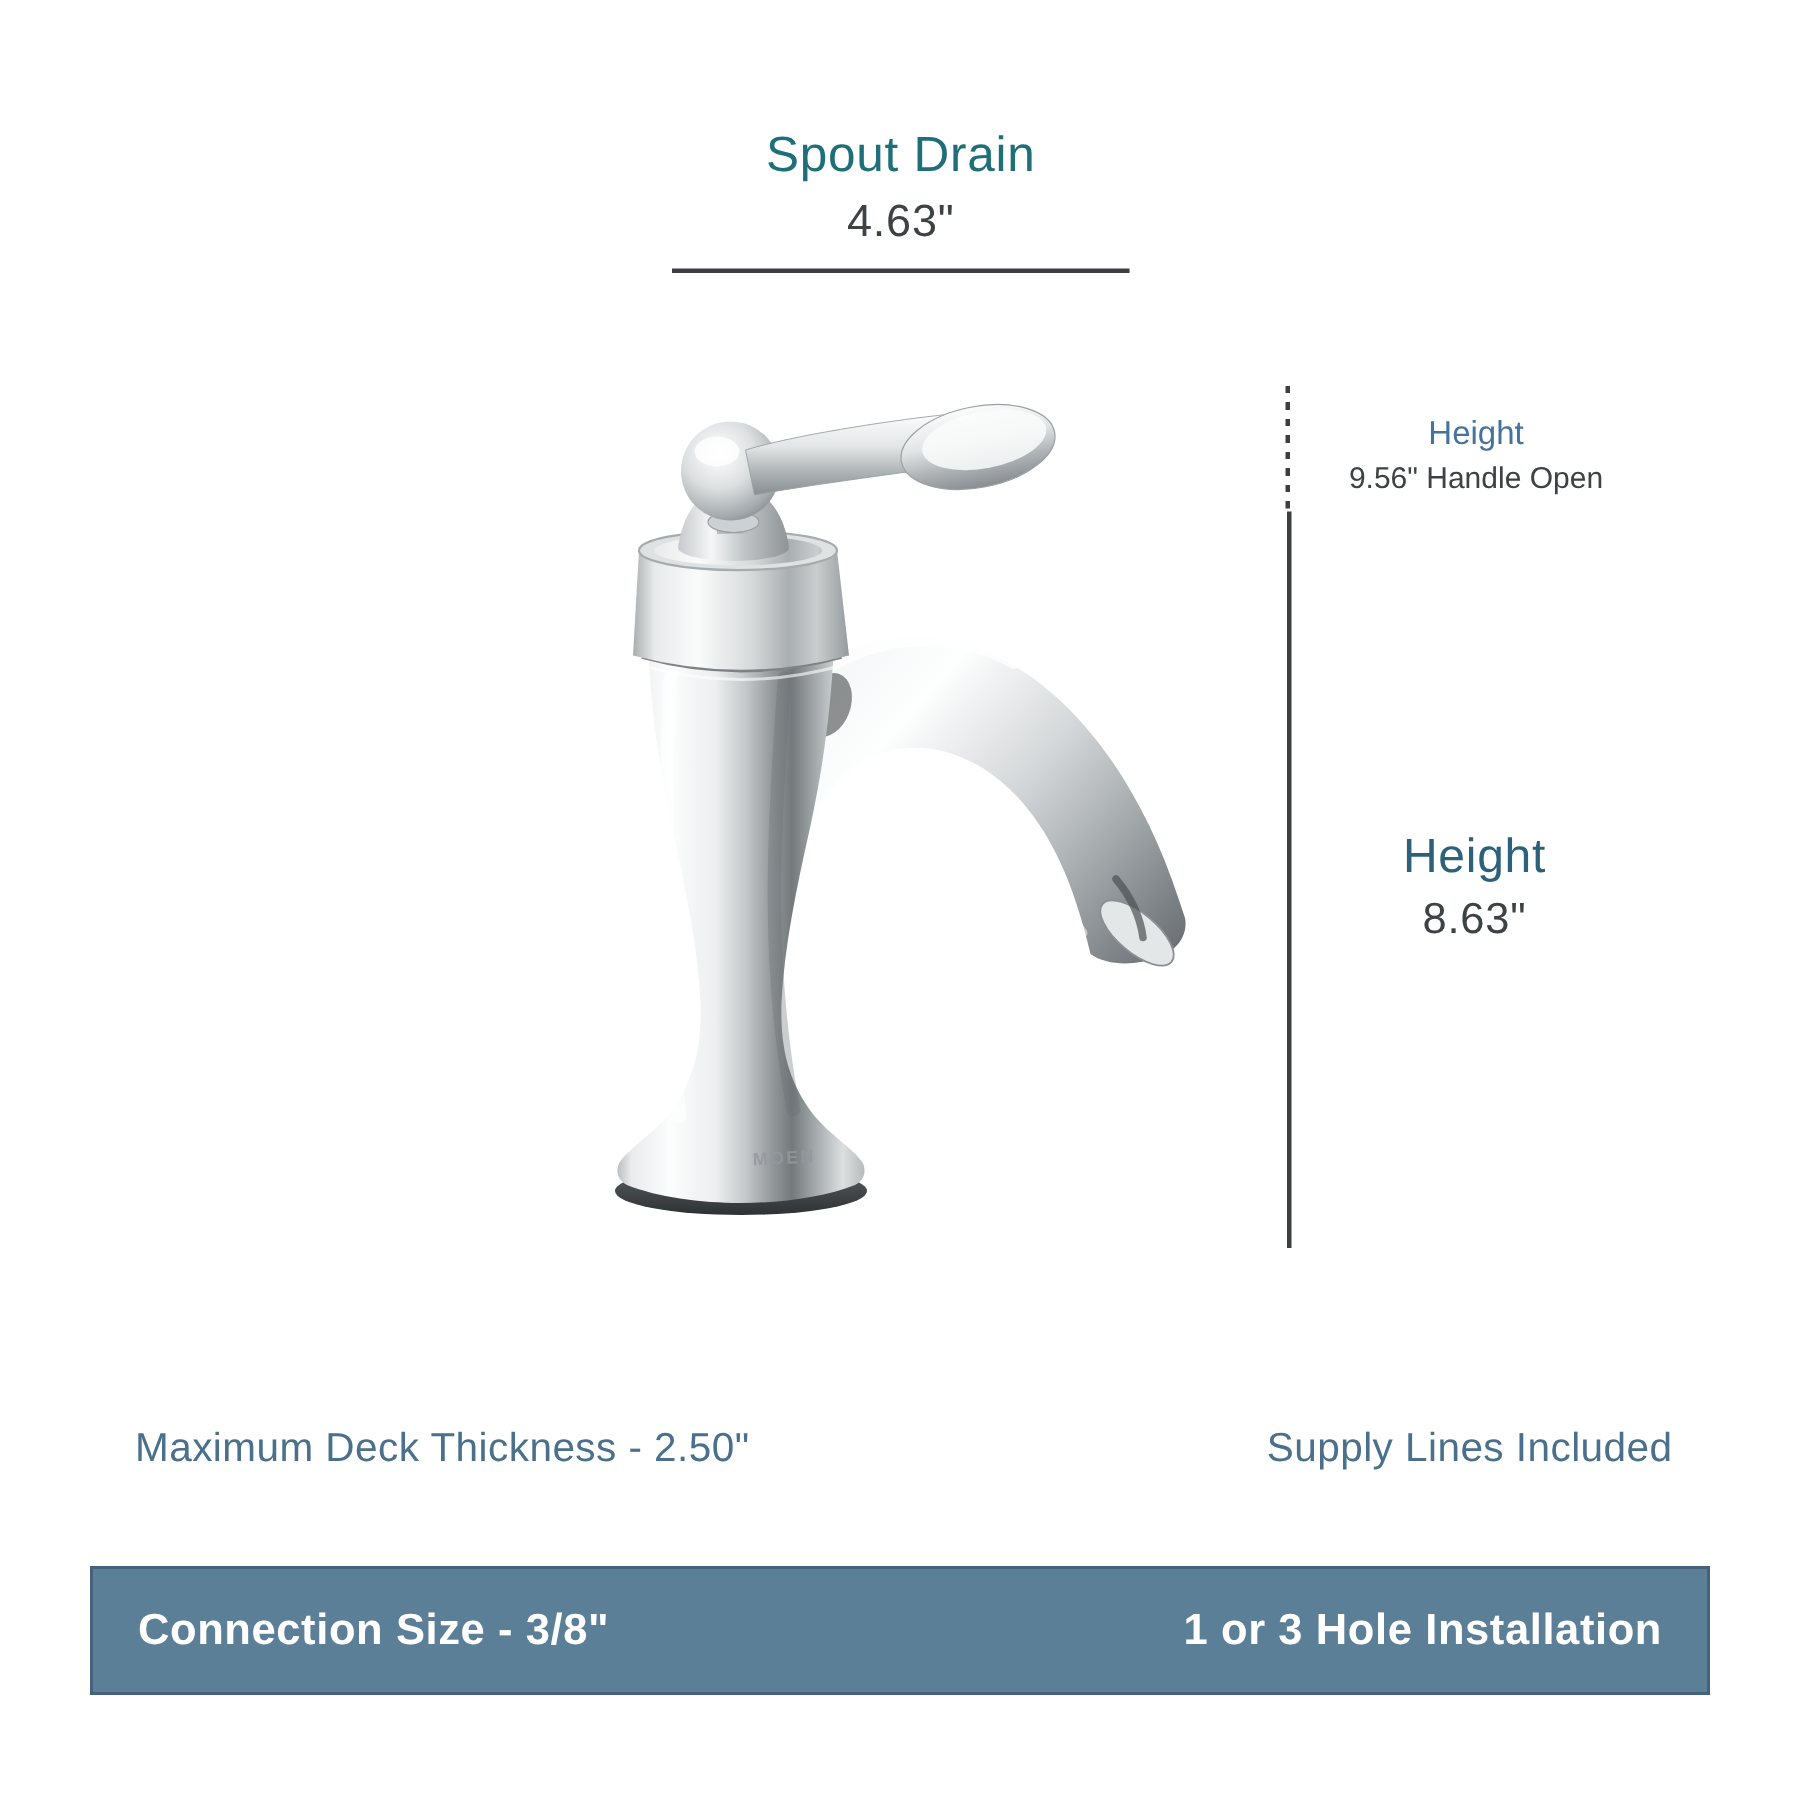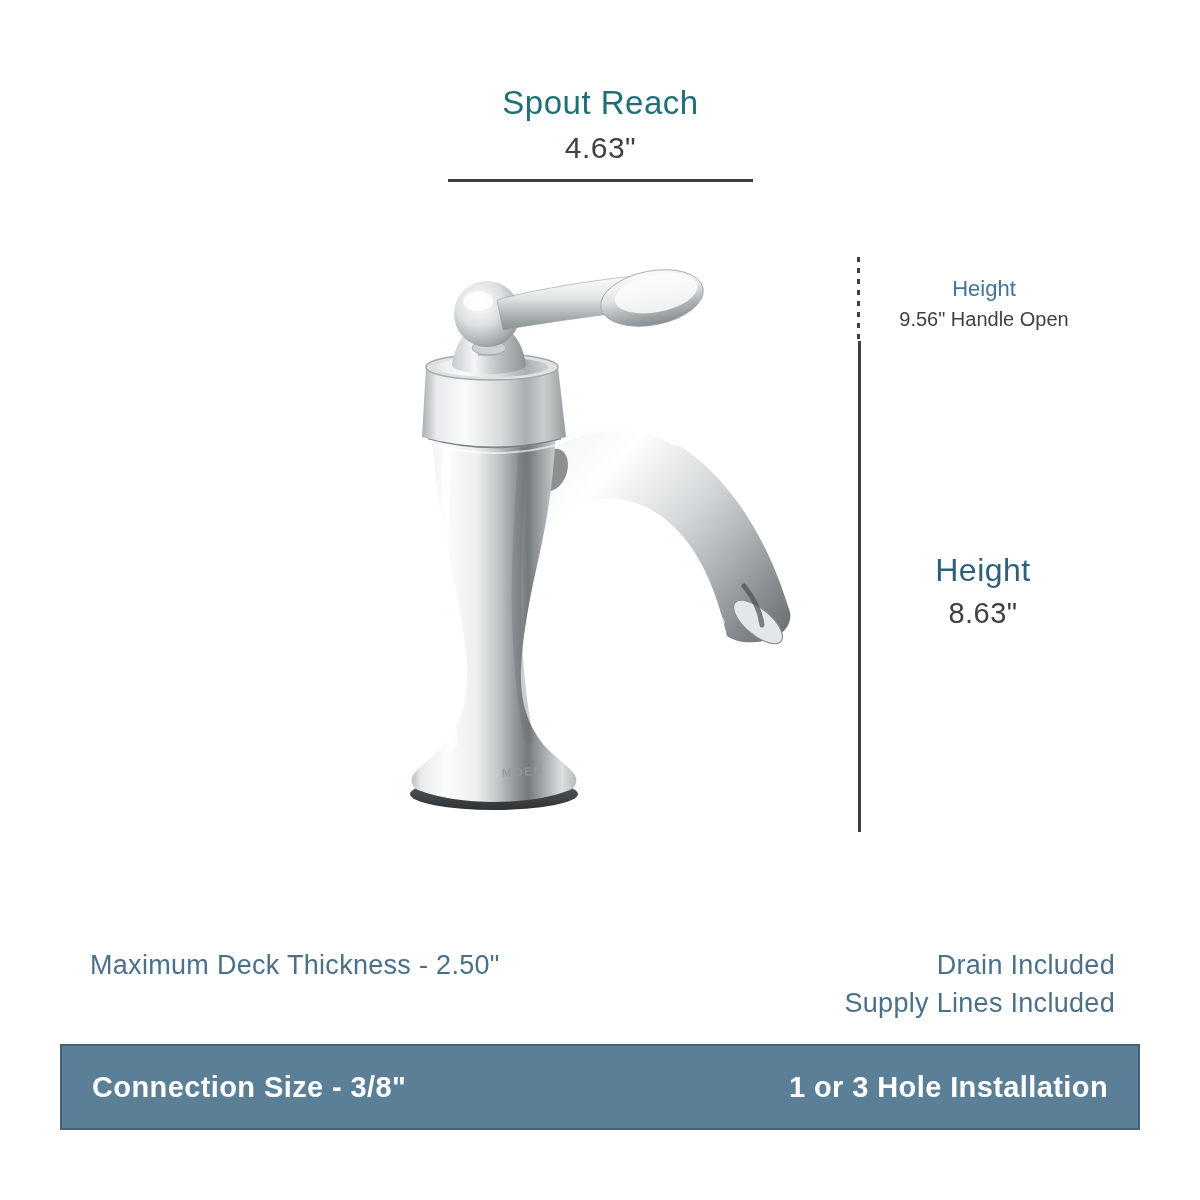--- a/index.html
+++ b/index.html
@@ -47,21 +47,21 @@
   #footer-bar .bar-text{font-size:29px;font-weight:bold;color:#ffffff;letter-spacing:.4px;}
   
   #faucet-wrap{position:absolute;left:380px;top:240px;width:430px;height:590px;}
 </style>
 </head>
 <body>
 
 <div id="stage">
 
   <div id="spout-reach">
-    <span class="dim-label lbl">Spout Reach</span>
+    <span class="dim-label lbl">Spout Drain</span>
     <span class="dim-label val">4.63"</span>
   </div>
   <div id="spout-reach-line"></div>
 
   <div id="handle-height">
     <span class="dim-label lbl">Height</span>
     <span class="dim-label val">9.56" Handle Open</span>
   </div>
   <div id="height-dotted-line"></div>
 
@@ -190,21 +190,20 @@
         </g>
       </g>
     </svg>
   </div>
 
   <div id="deck-notes">
     <div class="note">Maximum Deck Thickness - 2.50"</div>
   </div>
 
   <div id="included-notes">
-    <div class="note">Drain Included</div>
     <div class="note">Supply Lines Included</div>
   </div>
 
   <div id="footer-bar">
     <span class="bar-text">Connection Size - 3/8"</span>
     <span class="bar-text">1 or 3 Hole Installation</span>
   </div>
 
 </div>
 

